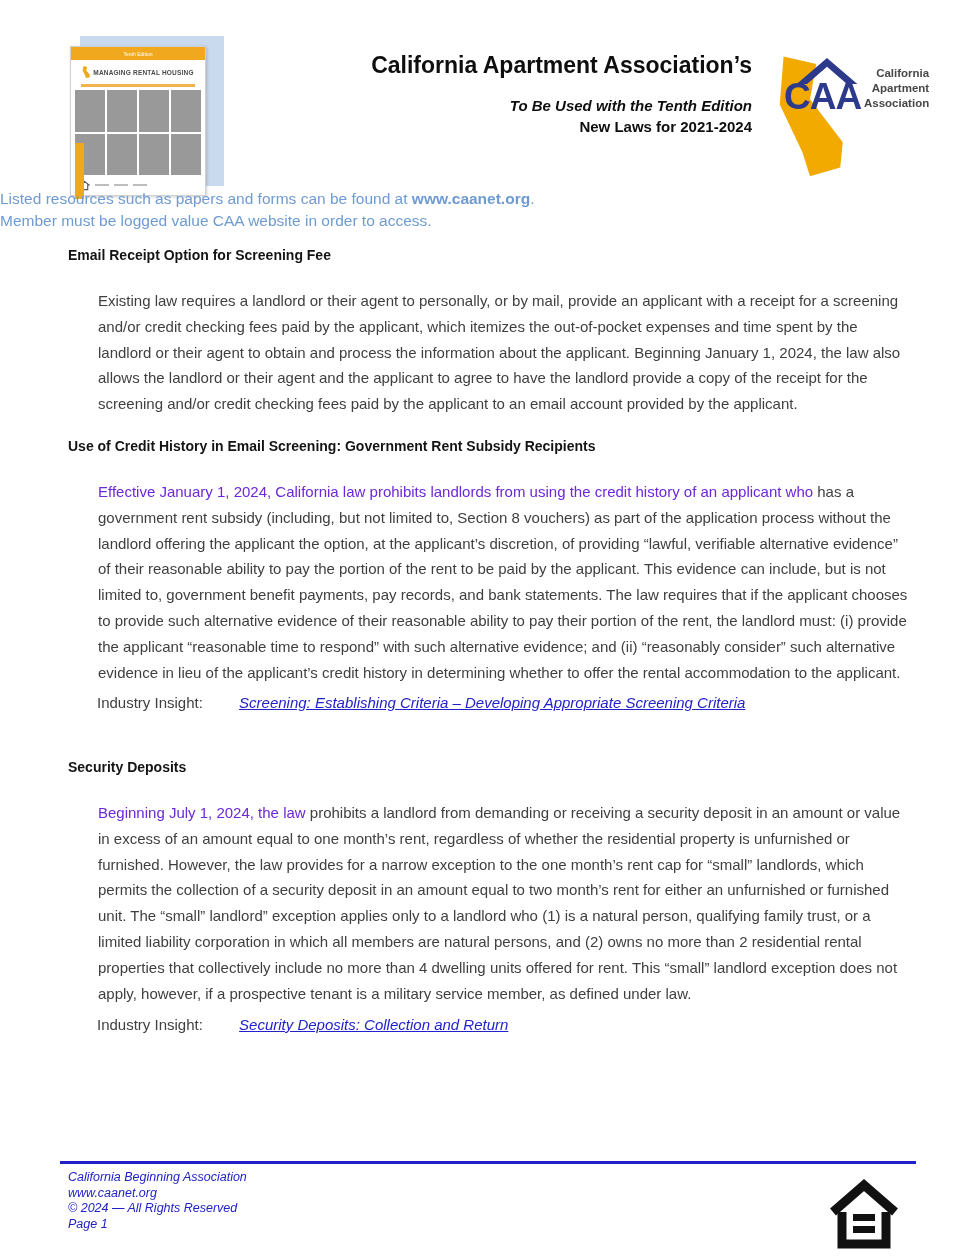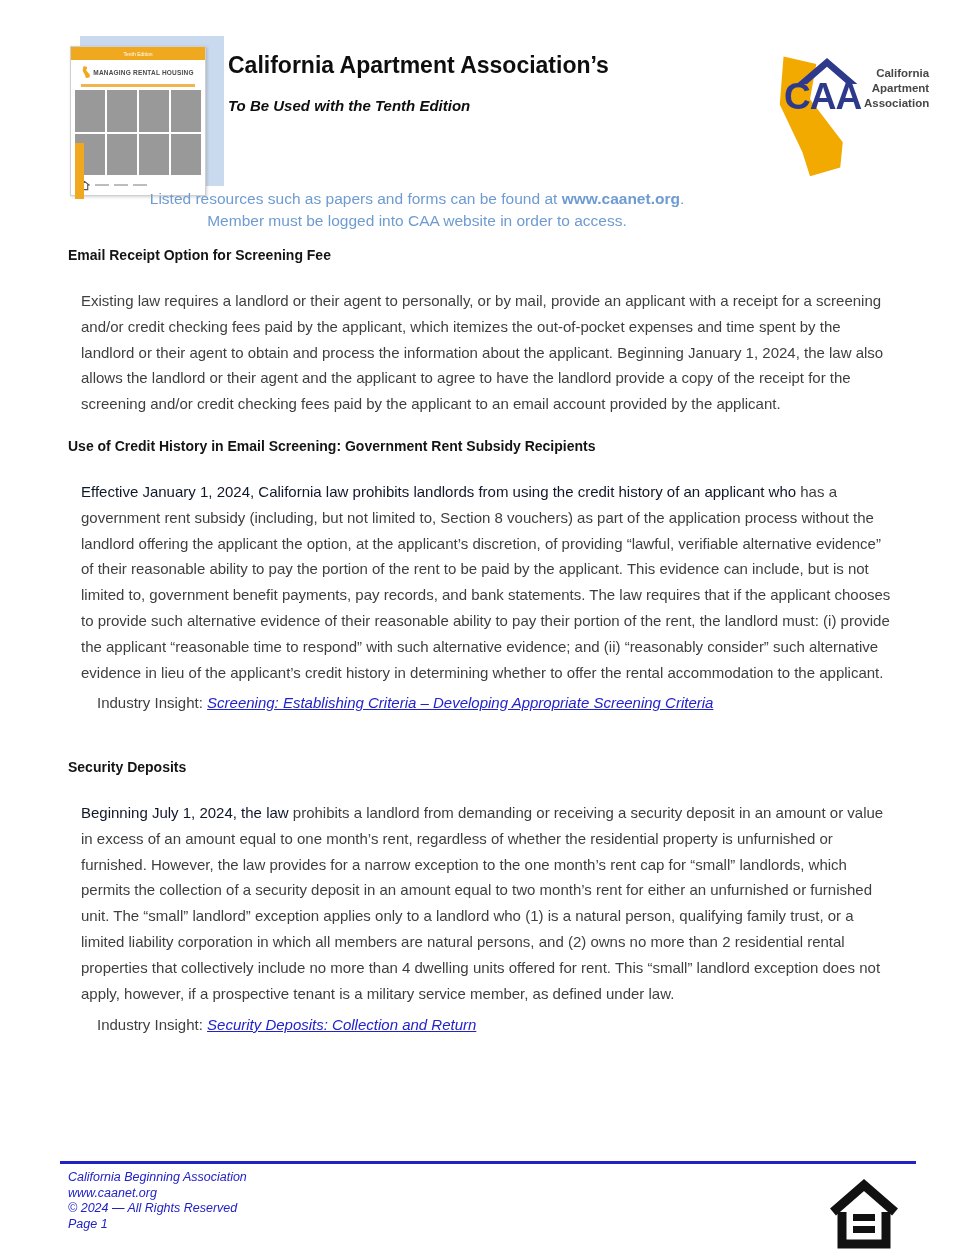--- a/index.html
+++ b/index.html
@@ -26,44 +26,44 @@
   .ph4{background:linear-gradient(140deg,#5f9a94,#7a5c44);}
   .ph5{background:linear-gradient(135deg,#ddd6c8,#a89f8e);}
   .ph6{background:linear-gradient(140deg,#7a6a60,#3e332e);}
   .ph7{background:linear-gradient(130deg,#9aa386,#6d7660);}
   .ph8{background:linear-gradient(140deg,#c97a4a,#8a4a28);}
   .cover-goldstrip{position:absolute;left:4px;top:96px;width:9px;height:56px;background:#f0a81f;}
   .cover-footer{height:20px;display:flex;align-items:center;gap:5px;padding:0 8px;}
   .cover-house{width:11px;height:11px;}
   .cover-dash{height:2px;width:14px;background:#bdbdbd;}
 
-  .title-block{position:absolute;left:228px;top:50px;width:524px;text-align:left;}
+  .title-block{position:absolute;left:228px;top:50px;width:524px;text-align:right;}
   .doc-title{font-size:23px;line-height:30px;font-weight:bold;color:#0e0e0e;}
   .doc-sub{margin-top:15px;font-size:15px;line-height:21px;color:#0e0e0e;}
   .doc-sub .it{font-style:italic;font-weight:bold;}
   .doc-sub .b{font-weight:bold;}
 
   .caa-logo{position:absolute;left:758px;top:42px;width:200px;height:140px;}
   .caa-state{position:absolute;left:4px;top:12px;width:96px;height:126px;}
   .caa-mark{position:absolute;left:26px;top:16px;width:86px;text-align:left;}
   .caa-roof{display:block;margin:0 auto -4px auto;}
   .caa-acronym{font-size:37px;font-weight:bold;letter-spacing:-1px;color:#2d3a8c;line-height:34px;}
   .caa-name{position:absolute;left:106px;top:24px;font-size:11.5px;font-weight:bold;color:#474747;line-height:15px;text-align:right;}
 
-  .notice{position:absolute;left:0;top:188px;width:834px;text-align:center;
+  .notice{position:absolute;left:0;top:188px;width:834px;text-align:left;
           font-size:15.5px;line-height:22px;color:#6e9bd2;}
   .notice b{font-weight:bold;}
 
   
   .sec-h{position:absolute;left:68px;width:844px;font-size:14px;font-weight:bold;color:#141414;}
-  .sec-p{position:absolute;left:81px;width:813px;font-size:15px;line-height:25.8px;color:#3f3f3f;}
-  .lead{color:#0f172a;}
+  .sec-p{position:absolute;left:98px;width:813px;font-size:15px;line-height:25.8px;color:#3f3f3f;}
+  .lead{color:#6d28d9;}
   .linkline{font-size:15px;line-height:24px;color:#3f3f3f;}
   .linkline a{color:#2222cc;text-decoration:underline;cursor:pointer;}
-  .linkline a.it{font-style:italic;}
+  .linkline a.it{font-style:italic;margin-left:32px;}
   .links-block{position:absolute;left:97px;width:813px;}
 
   
   .footer-rule{position:absolute;left:60px;top:1161px;width:856px;height:3px;background:#2121c8;}
   .footer-text{position:absolute;left:68px;top:1170px;font-size:12.5px;line-height:15.5px;
                font-style:italic;color:#2121c8;}
   .eho{position:absolute;left:828px;top:1178px;width:72px;height:74px;}
 </style>
 </head>
 <body>
@@ -102,20 +102,21 @@
       </div>
     </div>
   </div>
 
   <div class="title-block">
     <div class="doc-title">
       <div>California Apartment Association’s</div>
     </div>
     <div class="doc-sub">
       <div class="it">To Be Used with the Tenth Edition</div>
+      <div class="b">New Laws for 2021-2024</div>
     </div>
   </div>
 
   <div class="caa-logo">
     <svg class="caa-state" viewBox="0 0 60 100">
       <path d="M9,2 L35,8 L30,36 L56,70 L54,90 L30,97 L24,78 L6,40 Z" fill="#F2A900"></path>
     </svg>
     <div class="caa-mark">
       <svg class="caa-roof" width="64" height="26" viewBox="0 0 70 30">
         <polygon points="0,30 35,0 70,30 58,30 35,10 12,30" fill="#2d3a8c"></polygon>
@@ -124,21 +125,21 @@
     </div>
     <div class="caa-name">
       <div>California</div>
       <div>Apartment</div>
       <div>Association</div>
     </div>
   </div>
 
   <div class="notice">
     <div><span>Listed resources such as papers and forms can be found at </span><b>www.caanet.org</b><span>.</span></div>
-    <div>Member must be logged into CAA website in order to access.</div>
+    <div>Member must be logged value CAA website in order to access.</div>
   </div>
 
   <div class="sec-h" style="top:247px;">Email Receipt Option for Screening Fee</div>
   <div class="sec-p" style="top:288px;"><span>Existing law requires a landlord or their agent to personally, or by mail, provide an applicant with a receipt for a screening and/or credit checking fees paid by the applicant, which itemizes the out-of-pocket expenses and time spent by the landlord or their agent to obtain and process the information about the applicant. Beginning January 1, 2024, the law also allows the landlord or their agent and the applicant to agree to have the landlord provide a copy of the receipt for the screening and/or credit checking fees paid by the applicant to an email account provided by the applicant.</span></div>
 
   <div class="sec-h" style="top:438px;">Use of Credit History in Email Screening: Government Rent Subsidy Recipients</div>
   <div class="sec-p" style="top:479px;"><span class="lead">Effective January 1, 2024, California law prohibits landlords from using the credit history of an applicant who</span><span> has a government rent subsidy (including, but not limited to, Section 8 vouchers) as part of the application process without the landlord offering the applicant the option, at the applicant’s discretion, of providing “lawful, verifiable alternative evidence” of their reasonable ability to pay the portion of the rent to be paid by the applicant. This evidence can include, but is not limited to, government benefit payments, pay records, and bank statements.  The law requires that if the applicant chooses to provide such alternative evidence of their reasonable ability to pay their portion of the rent, the landlord must: (i) provide the applicant “reasonable time to respond” with such alternative evidence; and (ii) “reasonably consider” such alternative evidence in lieu of the applicant’s credit history in determining whether to offer the rental accommodation to the applicant.</span></div>
 
   <div class="links-block" style="top:691px;">
     <div class="linkline"><span>Industry Insight: </span><a class="it">Screening: Establishing Criteria – Developing Appropriate Screening Criteria</a></div>

